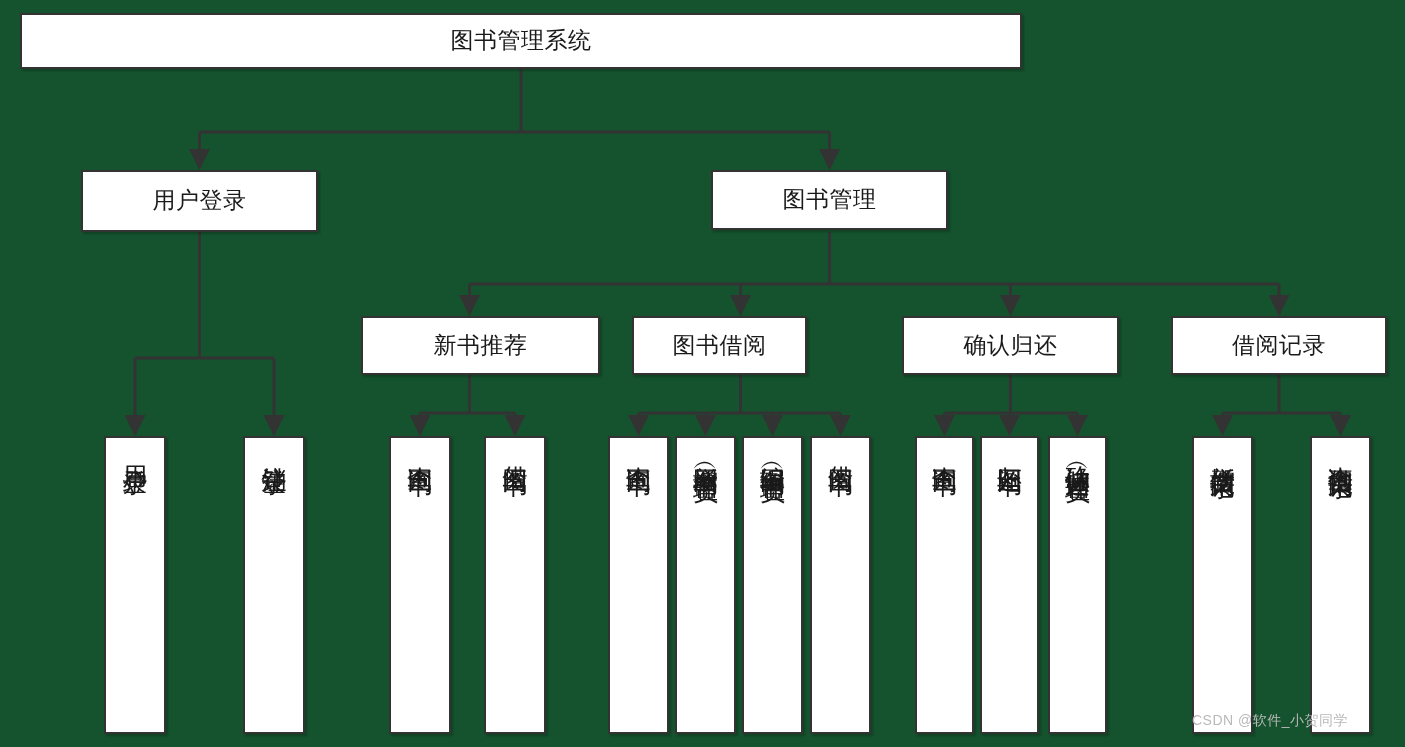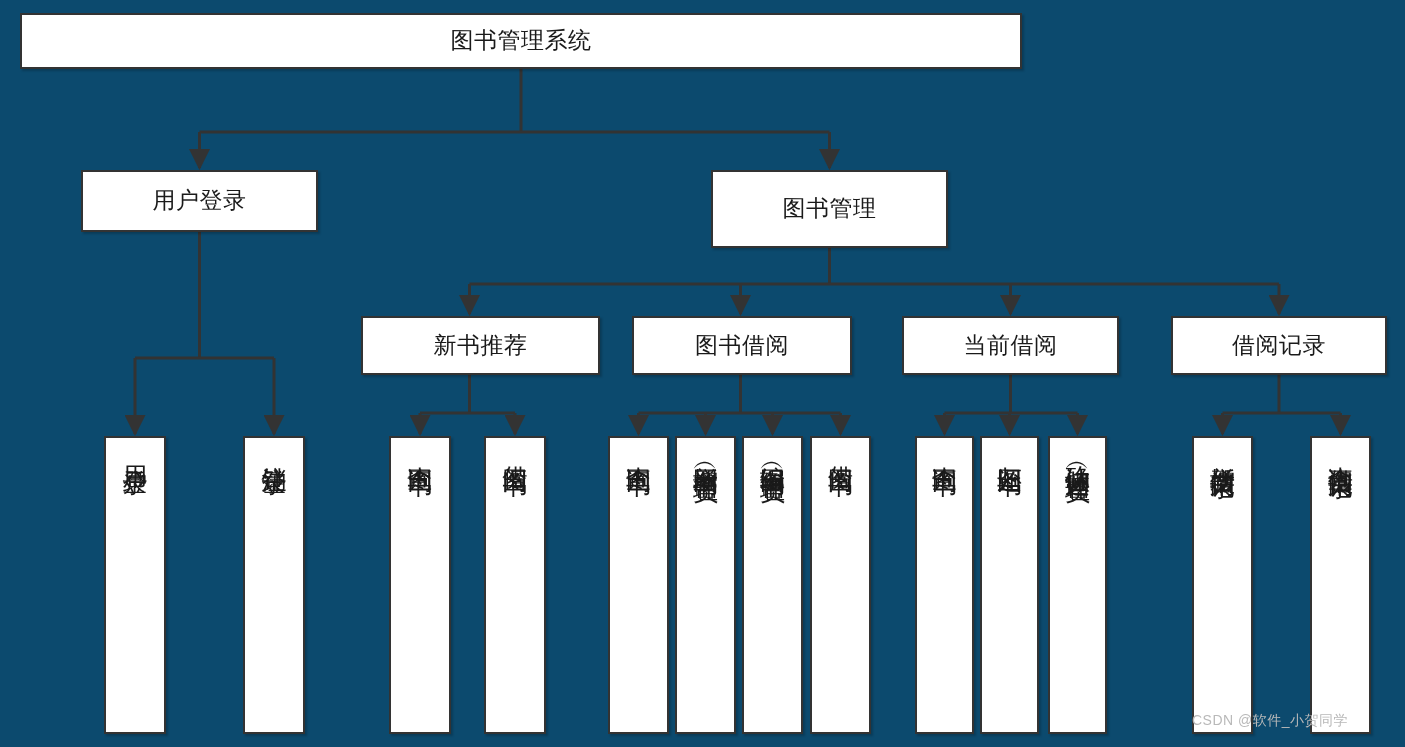--- a/index.html
+++ b/index.html
@@ -7,21 +7,21 @@
     padding: 0;
     background: #ffffff;
   }
   body {
     font-family: "Liberation Sans", "DejaVu Sans", sans-serif;
   }
   #canvas {
     position: relative;
     width: 1405px;
     height: 747px;
-    background: #0c4a6e;
+    background: #14532d;
     overflow: hidden;
   }
   #edges {
     position: absolute;
     left: 0;
     top: 0;
     width: 1405px;
     height: 747px;
     pointer-events: none;
   }
@@ -118,31 +118,31 @@
       </g>
   </svg>
 
   <div id="node-layer">
       <div class="node horiz" style="left: 20px; top: 13px; width: 1002px; height: 56px;">
         <span class="node-label">图书管理系统</span>
       </div>
       <div class="node horiz" style="left: 81px; top: 170px; width: 237px; height: 62px;">
         <span class="node-label">用户登录</span>
       </div>
-      <div class="node horiz" style="left: 711px; top: 170px; width: 237px; height: 78px;">
+      <div class="node horiz" style="left: 711px; top: 170px; width: 237px; height: 60px;">
         <span class="node-label">图书管理</span>
       </div>
       <div class="node horiz" style="left: 361px; top: 316px; width: 239px; height: 59px;">
         <span class="node-label">新书推荐</span>
       </div>
-      <div class="node horiz" style="left: 632px; top: 316px; width: 220px; height: 59px;">
+      <div class="node horiz" style="left: 632px; top: 316px; width: 175px; height: 59px;">
         <span class="node-label">图书借阅</span>
       </div>
       <div class="node horiz" style="left: 902px; top: 316px; width: 217px; height: 59px;">
-        <span class="node-label">当前借阅</span>
+        <span class="node-label">确认归还</span>
       </div>
       <div class="node horiz" style="left: 1171px; top: 316px; width: 216px; height: 59px;">
         <span class="node-label">借阅记录</span>
       </div>
       <div class="node vert" style="left: 104px; top: 436px; width: 62px; height: 298px;">
         <span class="node-label">用户登录</span>
       </div>
       <div class="node vert" style="left: 243px; top: 436px; width: 62px; height: 298px;">
         <span class="node-label">注销登录</span>
       </div>

